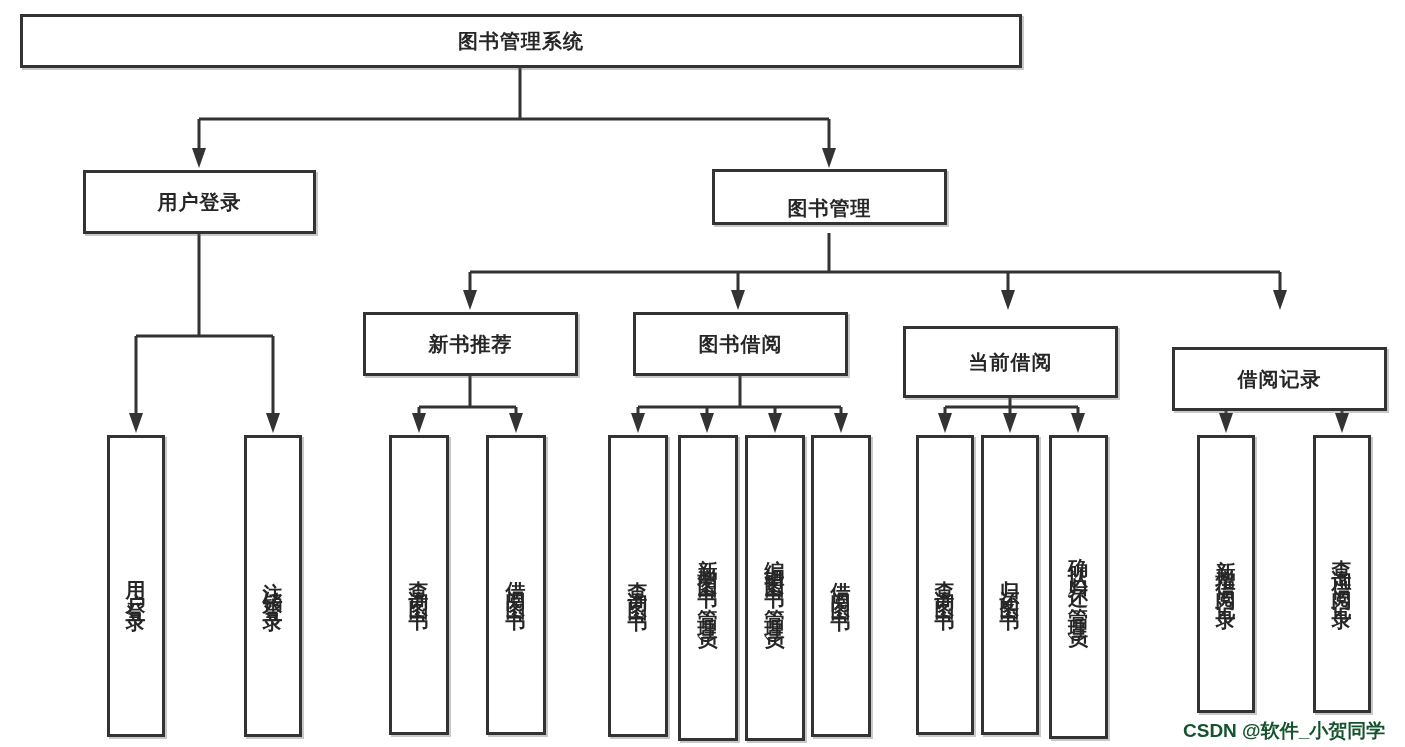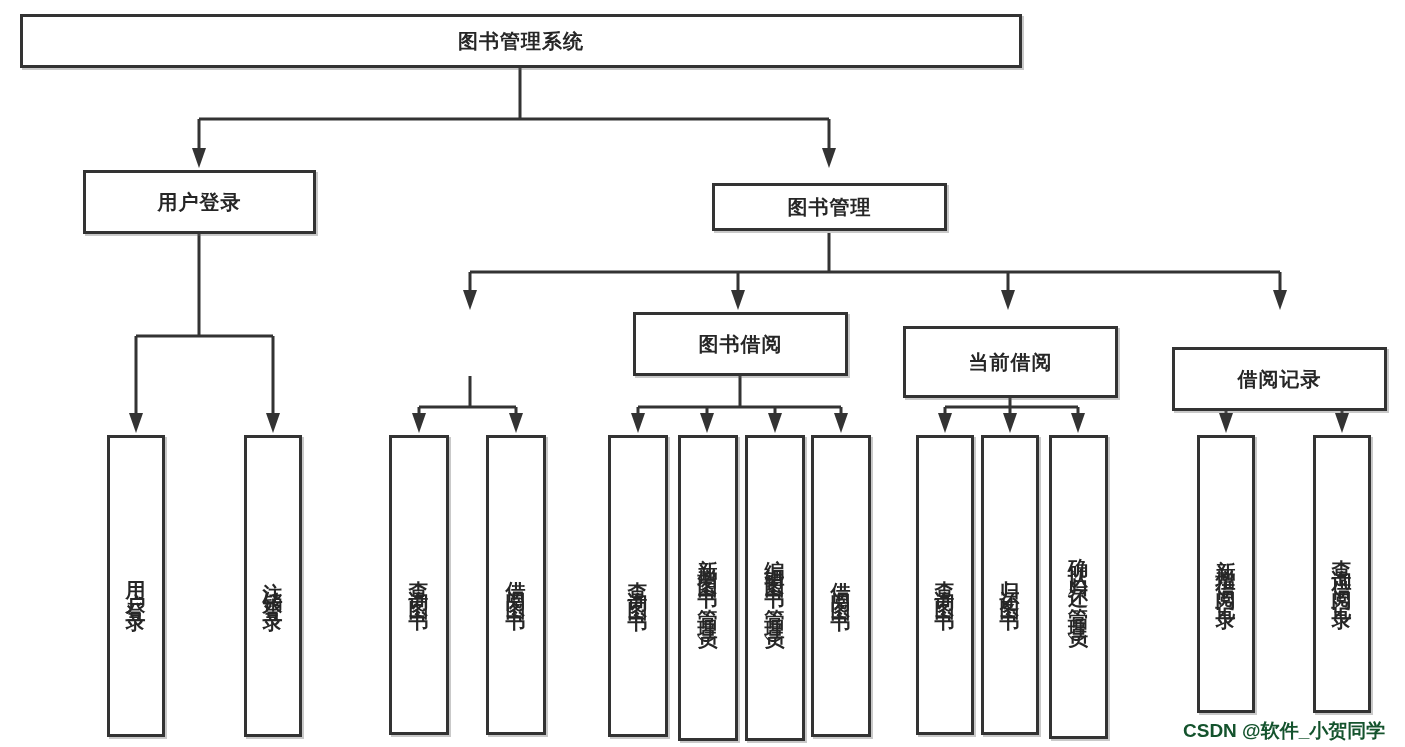--- a/index.html
+++ b/index.html
@@ -46,21 +46,21 @@
     left: 1183px;
     top: 718px;
     z-index: 2;
     font-size: 19px;
     color: #14532d;
     white-space: nowrap;
   }
   
   #node-root          { left: 20px;   top: 14px;  width: 1002px; height: 54px; }
   #node-user-login    { left: 83px;   top: 170px; width: 233px;  height: 64px; }
-  #node-book-mgmt     { left: 712px;  top: 183px; width: 235px;  height: 48px; }
+  #node-book-mgmt     { left: 712px;  top: 169px; width: 235px;  height: 56px; align-items: flex-end; }
   #node-new-book      { left: 363px;  top: 312px; width: 215px;  height: 64px; }
   #node-book-borrow   { left: 633px;  top: 312px; width: 215px;  height: 64px; }
   #node-current-borrow{ left: 903px;  top: 312px; width: 215px;  height: 72px; margin-top: 14px; }
   #node-borrow-record { left: 1172px; top: 312px; width: 215px;  height: 64px; margin-top: 35px; }
   #leaf-b0l0 { left: 107px;  top: 435px; width: 58px; height: 302px; }
   #leaf-b0l1 { left: 244px;  top: 435px; width: 58px; height: 302px; }
   #leaf-g0l0 { left: 389px;  top: 435px; width: 60px; height: 300px; }
   #leaf-g0l1 { left: 486px;  top: 435px; width: 60px; height: 300px; }
   #leaf-g1l0 { left: 608px;  top: 435px; width: 60px; height: 302px; }
   #leaf-g1l1 { left: 678px;  top: 435px; width: 60px; height: 306px; }
@@ -121,20 +121,23 @@
     <span>图书管理系统</span>
   </div>
 
   <div class="box" id="node-user-login">
     <span>用户登录</span>
   </div>
   <div class="box" id="node-book-mgmt">
     <span>图书管理</span>
   </div>
 
+  <div class="box" id="node-new-book">
+    <span>新书推荐</span>
+  </div>
   <div class="box" id="node-book-borrow">
     <span>图书借阅</span>
   </div>
   <div class="box" id="node-current-borrow">
     <span>当前借阅</span>
   </div>
   <div class="box" id="node-borrow-record">
     <span>借阅记录</span>
   </div>
 

